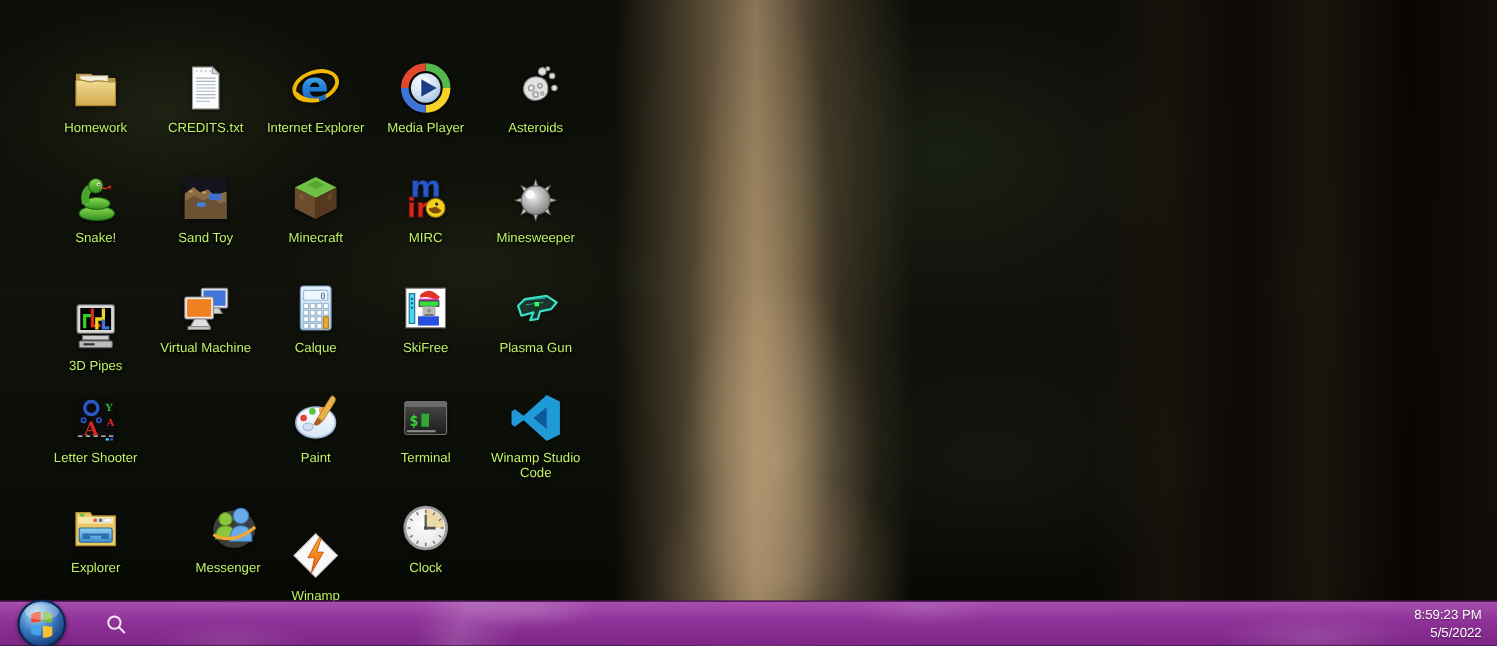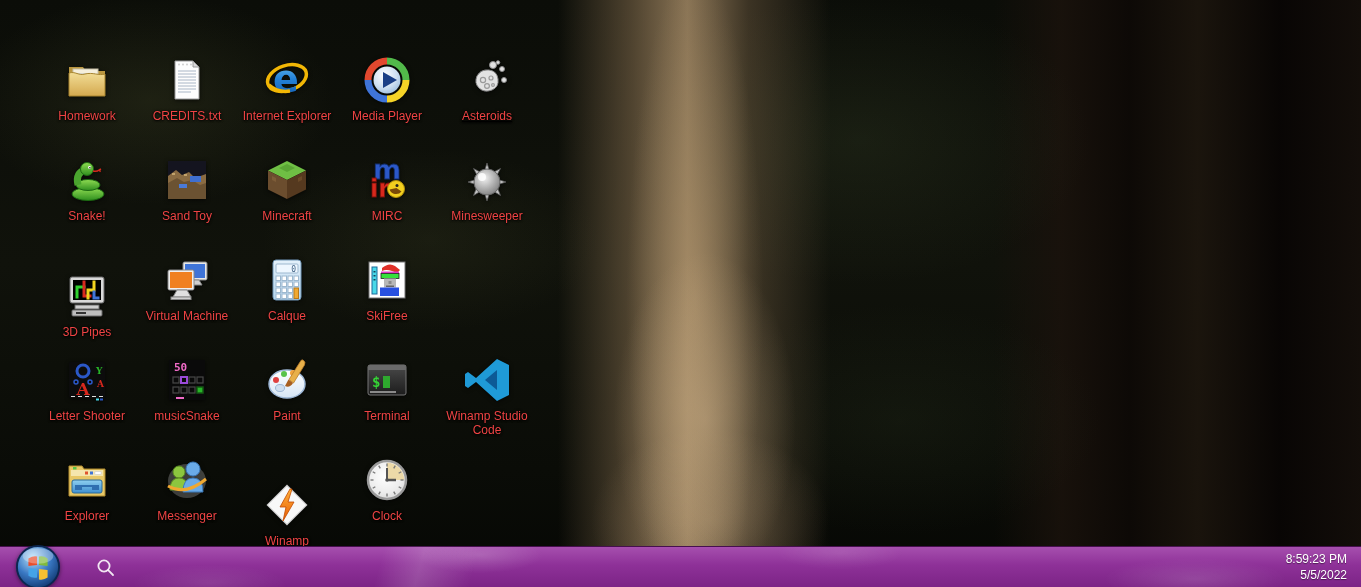--- a/index.html
+++ b/index.html
@@ -20,21 +20,21 @@
       radial-gradient(ellipse 280px 160px at 900px 420px, rgba(50,62,38,0.20), rgba(0,0,0,0) 72%),
       linear-gradient(90deg, rgba(8,6,4,0) 73%, rgba(26,18,12,0.85) 78%, rgba(13,9,6,0.95) 83%, rgba(30,22,14,0.80) 88%, rgba(8,5,4,0.95) 94%, rgba(20,14,10,0.92) 100%),
       linear-gradient(180deg, #0b0d08 0%, #10120b 45%, #0a0c07 80%, #060704 100%);
   }
 
   
   .icon-grid{position:absolute;inset:0 0 40px 0;}
   .desktop-icon{position:absolute;width:100px;display:flex;flex-direction:column;align-items:center;cursor:default;}
   .icon-img{width:48px;height:48px;margin-top:4px;filter:drop-shadow(0 1px 2px rgba(0,0,0,0.65));}
   .icon-img svg{width:48px;height:48px;display:block;}
-  .icon-label{margin-top:5px;max-width:96px;font-size:12px;line-height:14px;color:#ef4444;text-align:center;
+  .icon-label{margin-top:5px;max-width:96px;font-size:12px;line-height:14px;color:#bef264;text-align:center;
     text-shadow:0 1px 2px rgba(0,0,0,0.95), 0 0 3px rgba(0,0,0,0.85);}
 
   
   .taskbar{position:absolute;left:0;right:0;bottom:0;height:40px;
     border-top:1px solid rgba(42,4,48,0.65);
     background-image:
       linear-gradient(105deg, rgba(255,255,255,0) 28%, rgba(255,255,255,0.16) 31%, rgba(255,255,255,0) 35%),
       radial-gradient(ellipse 90px 26px at 480px 8px, rgba(255,255,255,0.18), rgba(255,255,255,0) 70%),
       radial-gradient(ellipse 130px 30px at 1195px 32px, rgba(255,255,255,0.14), rgba(255,255,255,0) 70%),
       radial-gradient(ellipse 110px 26px at 210px 36px, rgba(255,255,255,0.10), rgba(255,255,255,0) 70%),
@@ -320,57 +320,47 @@
             <rect x="18" y="15.5" width="18" height="2" fill="#e038c8"></rect>
             <rect x="18" y="17.5" width="18" height="5" fill="#35e03c" stroke="#222" stroke-width="0.8"></rect>
             <rect x="21" y="22.5" width="12" height="9" fill="#b8b8b8"></rect>
             <rect x="25.5" y="25" width="3" height="3" fill="#8a8a8a"></rect>
             <rect x="23" y="29.5" width="8" height="1.5" fill="#666"></rect>
             <rect x="17" y="31.5" width="19" height="8.5" fill="#2850e0"></rect>
           </svg>
         </div>
         <div class="icon-label">SkiFree</div>
       </div>
+      <div class="desktop-icon" style="left: 437px; top: 252px;">
+        <div class="icon-img">
+          <svg viewBox="0 0 48 48">
+            <path d="M8 22 l6 -6 l20 -3 l9 6 l-5 6 l-10 2 l-2 7 l-7 1 l3 -7 l-11 3 Z" fill="rgba(64,224,200,0.18)" stroke="#3ae0c8" stroke-width="2" stroke-linejoin="round"></path>
+            <path d="M14 17 l19 -2 m-18 6 l16 -2" stroke="rgba(58,224,200,0.6)" stroke-width="1" fill="none"></path>
+            <rect x="23" y="18.5" width="4" height="4" fill="#35ff55"></rect>
+          </svg>
+        </div>
+        <div class="icon-label">Plasma Gun</div>
+      </div>
       <div class="desktop-icon" style="left: 37px; top: 352px;">
         <div class="icon-img">
           <svg viewBox="0 0 48 48">
             <rect x="6" y="6" width="36" height="36" rx="2" fill="#0c0c0c"></rect>
             <circle cx="20" cy="15" r="6" fill="none" stroke="#2b58c8" stroke-width="3"></circle>
             <circle cx="13" cy="26" r="2" fill="none" stroke="#2b58c8" stroke-width="1.5"></circle>
             <circle cx="27" cy="26" r="2" fill="none" stroke="#2b58c8" stroke-width="1.5"></circle>
             <text x="33" y="18" font-size="9" font-weight="bold" fill="#28b428" font-family="DejaVu Serif, serif">Y</text>
             <text x="20" y="39" text-anchor="middle" font-size="17" font-weight="bold" fill="#d8281c" font-family="DejaVu Serif, serif">A</text>
             <text x="34" y="31" font-size="9" font-weight="bold" fill="#d8281c" font-family="DejaVu Serif, serif">A</text>
             <line x1="8" y1="40.5" x2="40" y2="40.5" stroke="#ddd" stroke-dasharray="4 3"></line>
             <rect x="33" y="42.5" width="3" height="2" fill="#49d8e8"></rect>
             <rect x="37" y="42.5" width="3" height="2" fill="#2b58c8"></rect>
           </svg>
         </div>
         <div class="icon-label">Letter Shooter</div>
       </div>
-      <div class="desktop-icon" style="left: 137px; top: 352px;">
-        <div class="icon-img">
-          <svg viewBox="0 0 48 48">
-            <rect x="6" y="4" width="36" height="40" fill="#0a0a0a"></rect>
-            <text x="11" y="15" font-size="11" font-weight="bold" fill="#f06ac8" font-family="DejaVu Sans Mono, monospace">50</text>
-            <g fill="none" stroke="#484848" stroke-width="1.2">
-              <rect x="10" y="21" width="6" height="6"></rect>
-              <rect x="26" y="21" width="6" height="6"></rect>
-              <rect x="34" y="21" width="6" height="6"></rect>
-              <rect x="10" y="31" width="6" height="6"></rect>
-              <rect x="18" y="31" width="6" height="6"></rect>
-              <rect x="26" y="31" width="6" height="6"></rect>
-            </g>
-            <rect x="18" y="21" width="6" height="6" fill="none" stroke="#9a4ad8" stroke-width="2"></rect>
-            <rect x="34" y="31" width="6" height="6" fill="#28b428" stroke="#145a14" stroke-width="1.5"></rect>
-            <rect x="13" y="41" width="8" height="2" fill="#f06ac8"></rect>
-          </svg>
-        </div>
-        <div class="icon-label">musicSnake</div>
-      </div>
       <div class="desktop-icon" style="left: 237px; top: 352px; align-items: center;">
         <div class="icon-img">
           <svg viewBox="0 0 48 48">
             <defs>
               <linearGradient id="gPal" x1="0" y1="0" x2="0" y2="1">
                 <stop offset="0" stop-color="#ffffff"></stop>
                 <stop offset="1" stop-color="#d6e5f5"></stop>
               </linearGradient>
             </defs>
             <path d="M24 14 c10 0 18 6 18 14 c0 8 -8 14 -18 14 c-10 0 -18 -6 -18 -14 c0 -8 8 -14 18 -14 Z" fill="url(#gPal)" stroke="#9db7d6" stroke-width="1.5"></path>
@@ -425,21 +415,21 @@
             <rect x="10" y="11" width="3.5" height="2.5" fill="#58c34a"></rect>
             <rect x="22" y="15.5" width="3" height="3" fill="#e0552e"></rect>
             <rect x="27" y="15.5" width="3" height="3" fill="#3f74d8"></rect>
             <rect x="31.5" y="15.5" width="7" height="3" rx="1.5" fill="#fdfdfd" stroke="#c8c8c8" stroke-width="0.6"></rect>
             <rect x="9" y="24" width="30" height="13" rx="2" fill="url(#gExp)" stroke="#2a6a9a"></rect>
             <path d="M12 34 v-5 h24 v5 h-7 v-3 h-10 v3 Z" fill="#2f6fb0"></path>
           </svg>
         </div>
         <div class="icon-label">Explorer</div>
       </div>
-      <div class="desktop-icon" style="left: 137px; top: 452px;">
+      <div class="desktop-icon" style="left: 137px; top: 452px; align-items: flex-end;">
         <div class="icon-img">
           <svg viewBox="0 0 48 48">
             <ellipse cx="24" cy="25" rx="19" ry="17" fill="rgba(255,255,255,0.22)"></ellipse>
             <circle cx="16" cy="16" r="6" fill="#8cc63f" stroke="#5a8a22"></circle>
             <path d="M7 34 q0 -12 9 -12 q9 0 9 12 Z" fill="#8cc63f" stroke="#5a8a22"></path>
             <circle cx="30" cy="13" r="7" fill="#6aabe8" stroke="#3a78b8"></circle>
             <path d="M20 36 q0 -14 10 -14 q10 0 10 14 Z" fill="#6aabe8" stroke="#3a78b8"></path>
             <path d="M5 30 q18 10 38 -7" stroke="#f0a830" stroke-width="3" fill="none"></path>
           </svg>
         </div>

